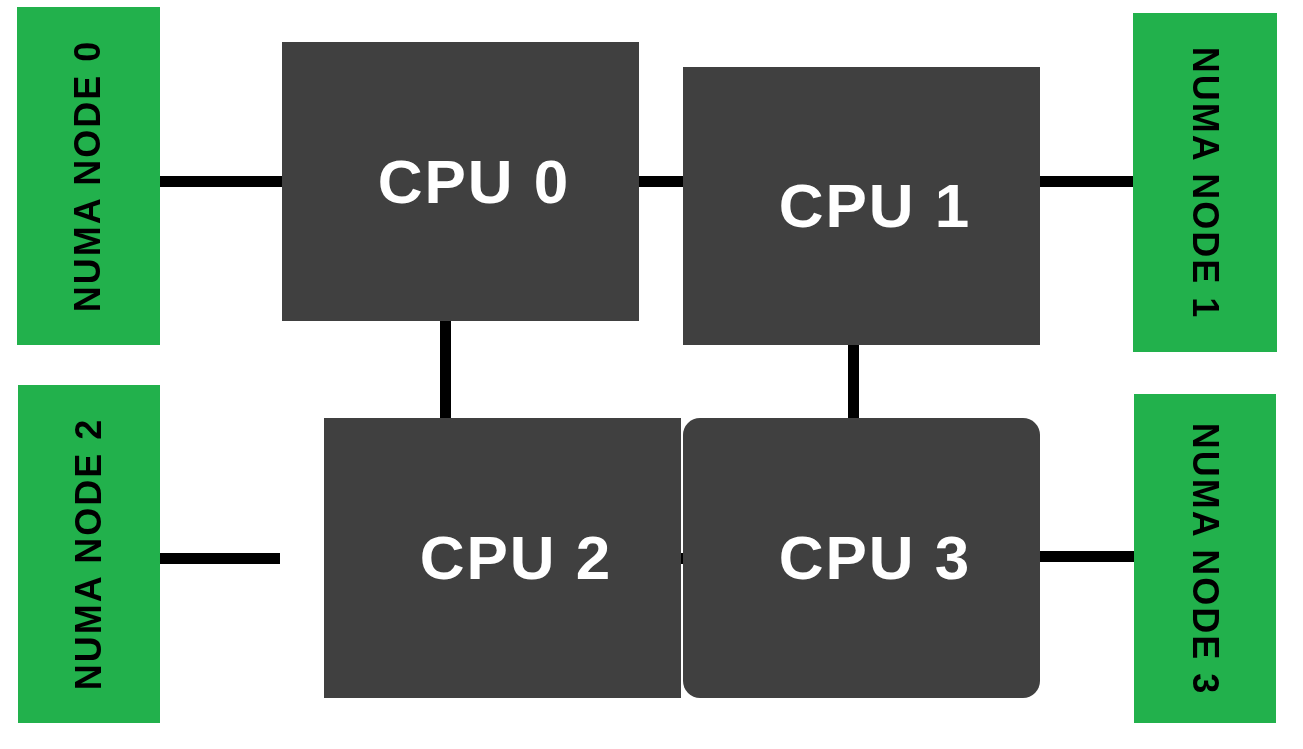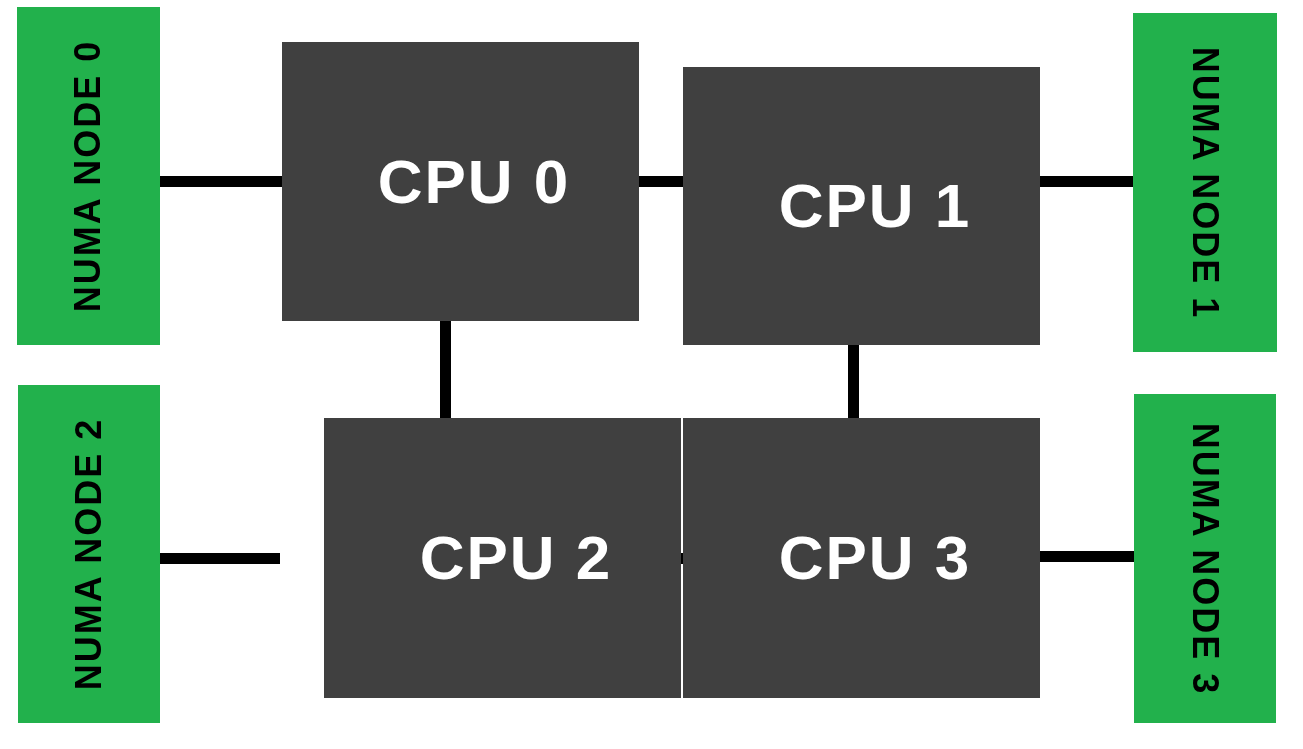--- a/index.html
+++ b/index.html
@@ -53,21 +53,21 @@
   }
   
   #numa0 { left: 17px;   top: 7px;   width: 143px; height: 338px; }
   #numa1 { left: 1133px; top: 13px;  width: 144px; height: 339px; }
   #numa2 { left: 18px;   top: 385px; width: 142px; height: 338px; }
   #numa3 { left: 1134px; top: 394px; width: 142px; height: 329px; }
   
   #cpu0 { left: 282px; top: 42px;  width: 330px; height: 279px; }
   #cpu1 { left: 683px; top: 42px;  width: 330px; height: 278px; margin-top: 25px; }
   #cpu2 { left: 280px; top: 418px; width: 330px; height: 280px; margin-left: 44px; }
-  #cpu3 { left: 683px; top: 418px; width: 330px; height: 280px; }
+  #cpu3 { left: 683px; top: 418px; width: 330px; height: 280px; border-radius: 17px; }
   
   #link-numa0-cpu0 { left: 160px;  top: 176px; width: 122px; height: 11px; }
   #link-cpu0-cpu1  { left: 612px;  top: 176px; width: 71px;  height: 11px; }
   #link-cpu1-numa1 { left: 1013px; top: 176px; width: 120px; height: 11px; }
   #link-cpu0-cpu2  { left: 440px;  top: 320px; width: 11px;  height: 98px; }
   #link-cpu1-cpu3  { left: 848px;  top: 319px; width: 11px;  height: 99px; }
   #link-numa2-cpu2 { left: 160px;  top: 553px; width: 120px; height: 11px; }
   #link-cpu2-cpu3  { left: 610px;  top: 553px; width: 73px;  height: 11px; }
   #link-cpu3-numa3 { left: 1013px; top: 551px; width: 121px; height: 11px; }
 </style>

